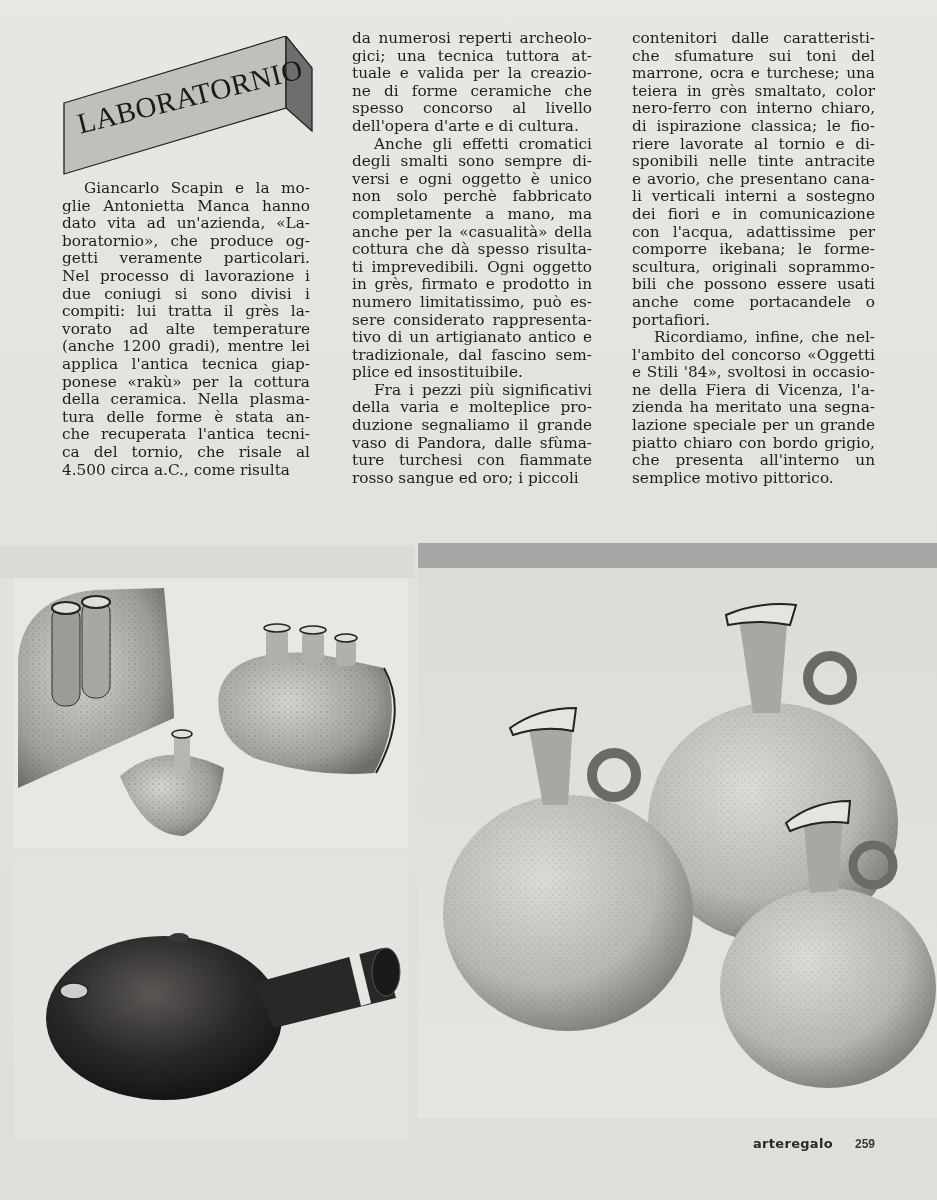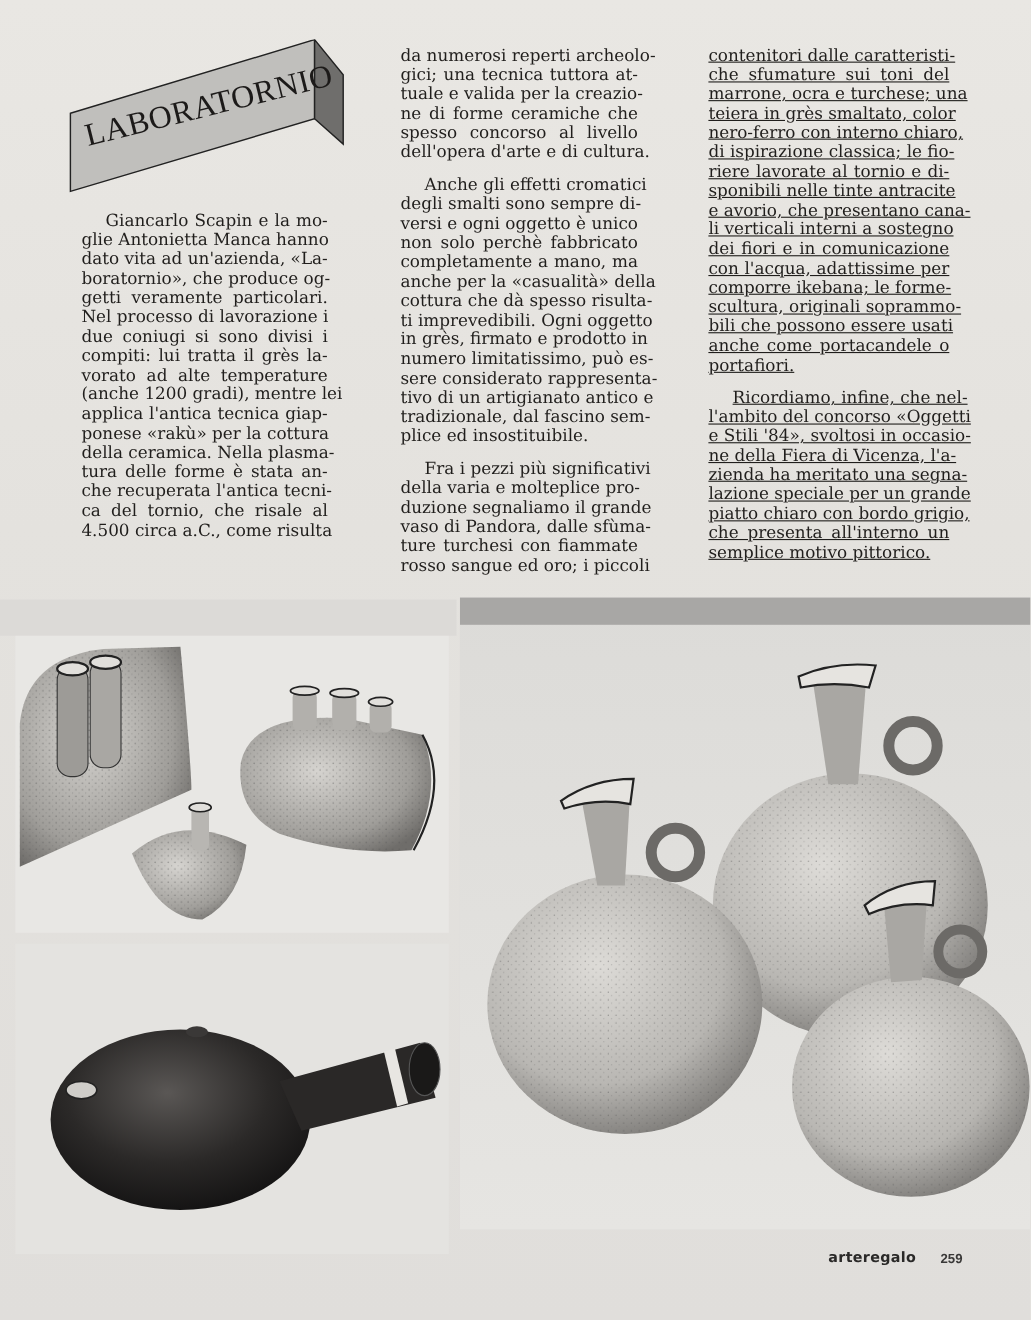--- a/index.html
+++ b/index.html
@@ -21,27 +21,27 @@
     font-family:"Liberation Serif", "DejaVu Serif", serif;
     font-size:29px; letter-spacing:0.5px; color:#1c1a19;
     transform:rotate(-14deg); transform-origin:left center;
     white-space:nowrap;
   }
   
   .col {
     position:absolute; font-size:15.3px; line-height:17.6px;
     text-align:justify; text-align-last:auto; color:#201e1c;
   }
-  .col p { margin:12px; }
+  .col p { margin:0; }
   .col .line { display:block; white-space:nowrap; text-align:justify; text-align-last:justify; }
   .col .line.last { text-align-last:left; }
   .col .indent { padding-left:22px; }
   .col1 { left:62px; top:180px; width:248px; }
   .col2 { left:352px; top:30px; width:240px; }
-  .col3 { left:632px; top:30px; width:243px;text-decoration:underline; }
+  .col3 { left:632px; top:30px; width:243px; }
   
   .photo { position:absolute; overflow:hidden; }
   .photo-vases { left:14px; top:578px; width:394px; height:270px; background:#e8e7e4; }
   .photo-teapot { left:14px; top:858px; width:394px; height:282px; background:#e4e3e0; }
   .photo-jugs { left:418px; top:543px; width:519px; height:575px; background:#dedddb; }
   .photo-strip-left { position:absolute; left:0; top:545px; width:415px; height:33px; background:#dcdad7; }
   .footer-brand {
     position:absolute; left:753px; top:1136px;
     font-family:"DejaVu Sans", "Liberation Sans", sans-serif;
     font-size:13px; font-weight:bold; letter-spacing:0.3px; color:#2a2928;

